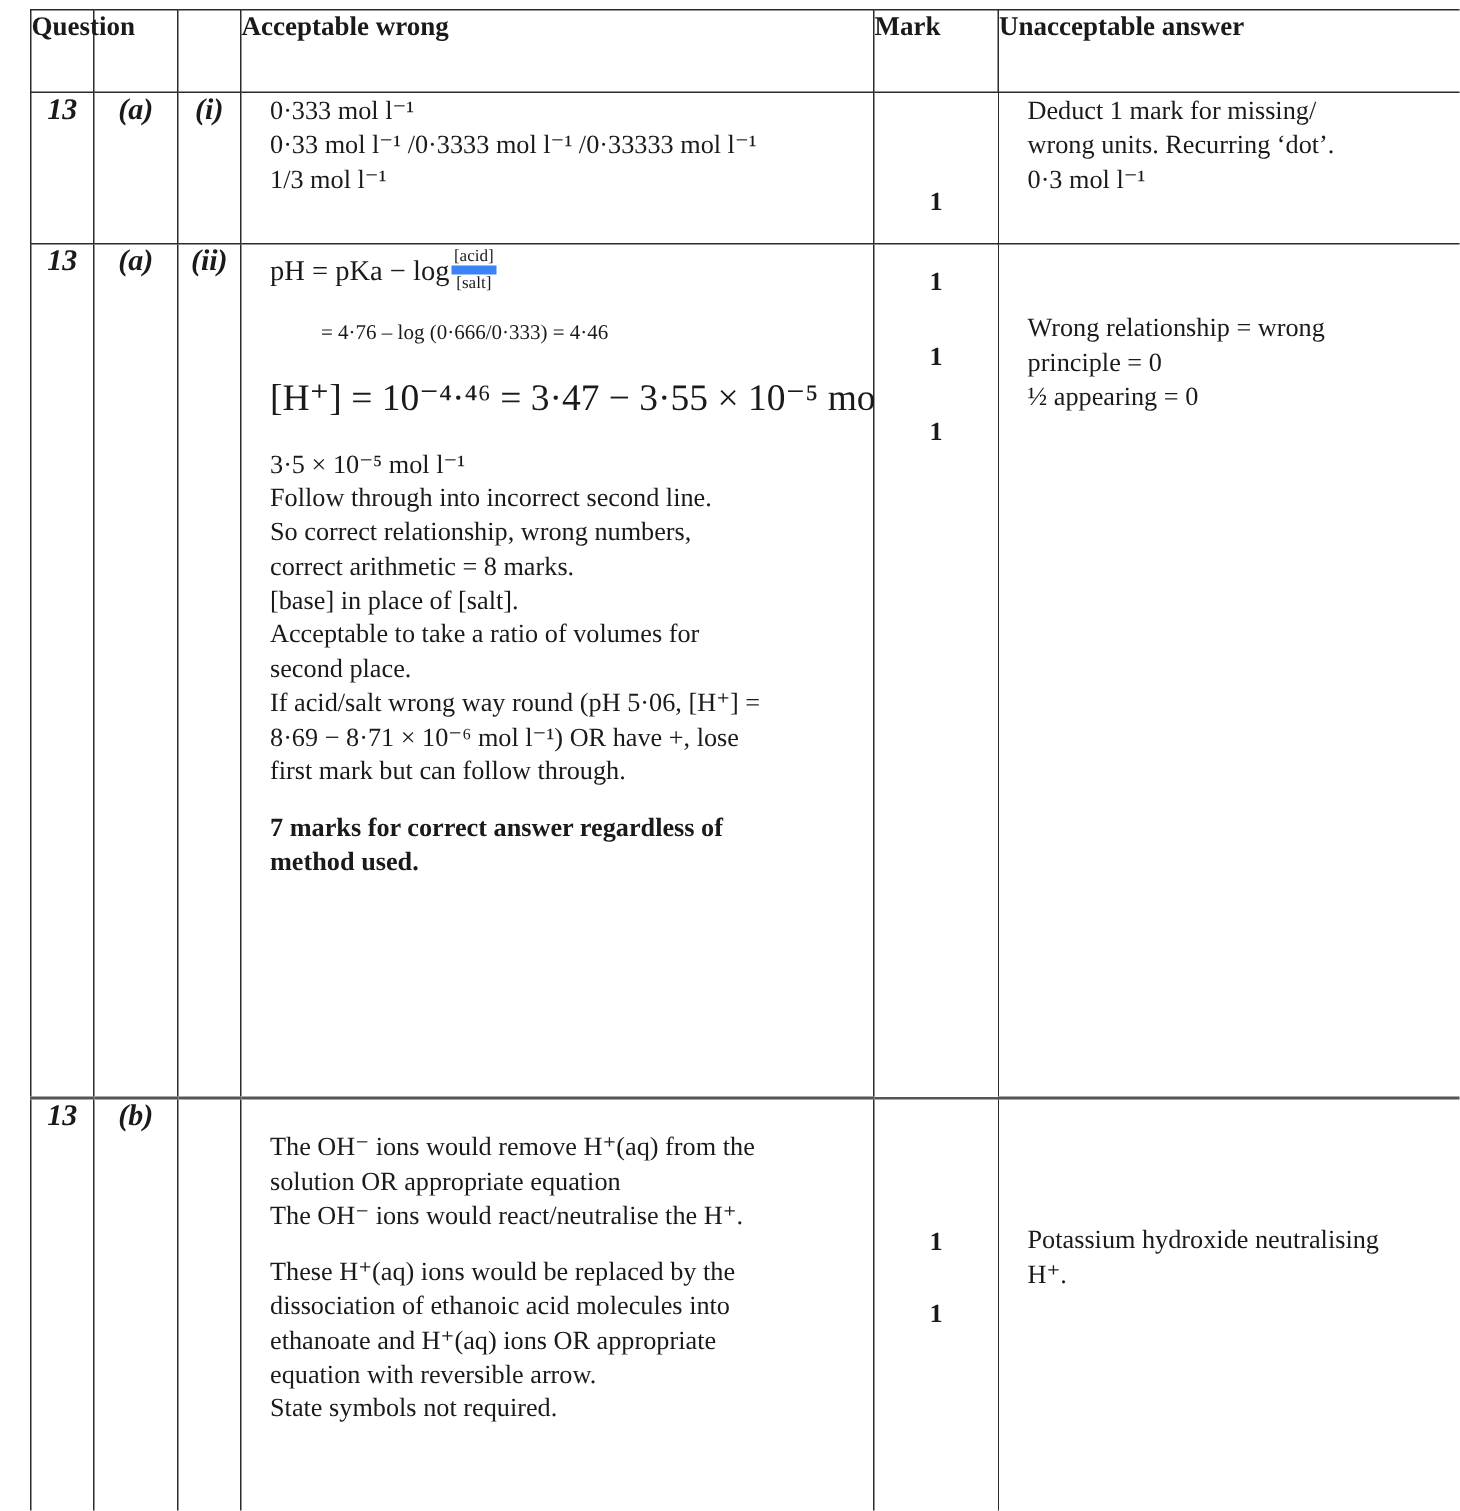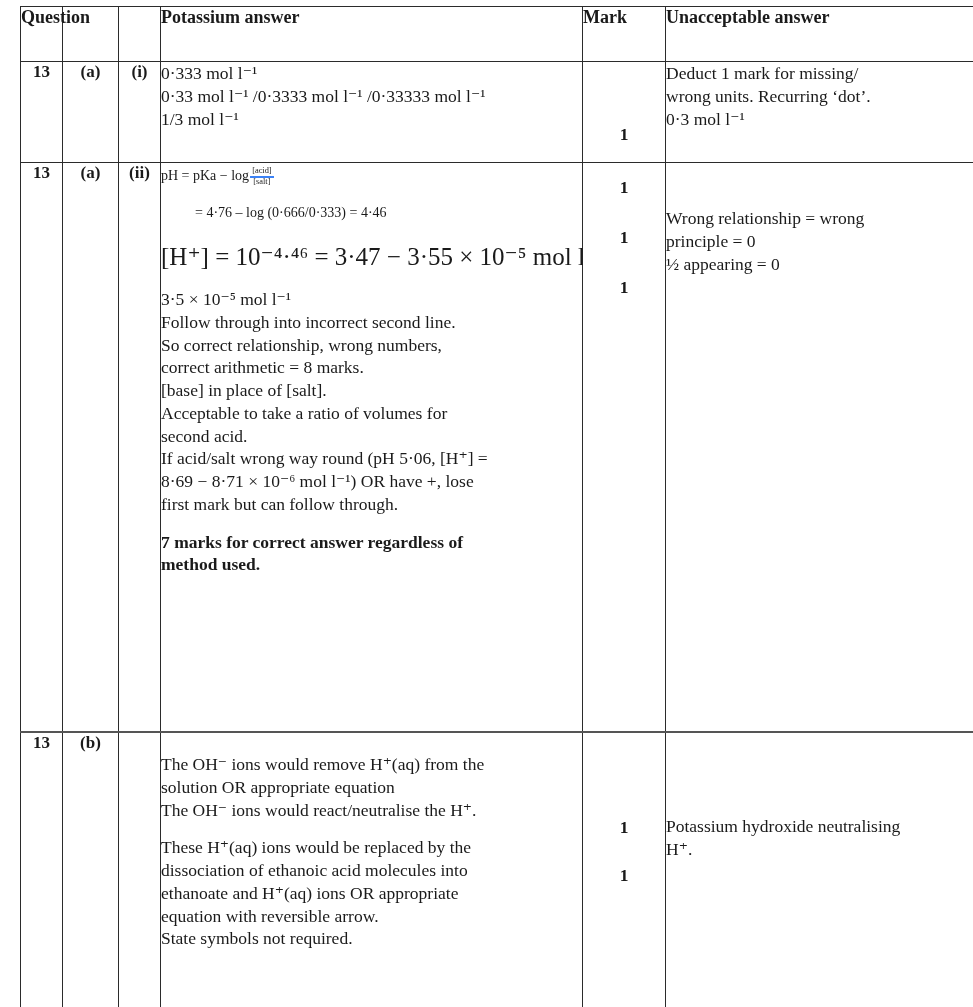--- a/index.html
+++ b/index.html
@@ -54,50 +54,51 @@
     padding: 8px 0 0 9px;
     white-space: nowrap;
   }
   thead th.plain { padding-left: 0; }
 
   
   td.num, td.part, td.sub {
     font-weight: bold;
     text-align: center;
     padding-top: 19px;
-    font-size: 17px;
+    font-size: 20px;
+    font-style: italic;
   }
   td.answer {
     padding: 10px 6px 10px 9px;
     line-height: 1.30;
   }
   td.mark {
     text-align: center;
     font-weight: bold;
     position: relative;
   }
   td.unacceptable {
     padding: 10px 6px 10px 9px;
     line-height: 1.30;
   }
 
-  .line { white-space: nowrap; }
+  .line { white-space: nowrap; margin-left: 19px; }
   .blank-line { height: 15px; }
   .bold { font-weight: bold; }
 
   
   .frac {
     display: inline-block;
     vertical-align: -0.48em;
     text-align: center;
     font-size: 0.60em;
     line-height: 1.06;
     margin-left: 1px;
   }
-  .frac .top { display: block; border-bottom: 2px solid #3b82f6; padding: 0 2px; }
+  .frac .top { display: block; border-bottom: 6px solid #3b82f6; padding: 0 2px; }
   .frac .bot { display: block; padding: 0 2px; }
 
   .eqrow { padding-left: 0; }
   .eqindent { padding-left: 34px; }
 
   
   .mark-abs {
     position: absolute;
     left: 0;
     right: 0;
@@ -124,21 +125,21 @@
       <col class="c-acc">
         <col class="c-mark">
         <col class="c-un">
     </colgroup>
 
     <thead>
       <tr>
         <th>Question</th>
         <th class="plain"></th>
         <th class="plain"></th>
-        <th>Potassium answer</th>
+        <th>Acceptable wrong</th>
         <th>Mark</th>
         <th>Unacceptable answer</th>
       </tr>
     </thead>
 
     <tbody>
 
       <tr class="row-i">
         <td class="num">13</td>
         <td class="part">(a)</td>
@@ -157,37 +158,37 @@
           <div class="line">0·3 mol l⁻¹</div>
         </td>
       </tr>
 
       <tr class="row-ii">
         <td class="num">13</td>
         <td class="part">(a)</td>
         <td class="sub">(ii)</td>
 
         <td class="answer">
-          <div class="line eqrow" style="font-size:14px; line-height:1.6; padding-top:2px;">
+          <div class="line eqrow" style="font-size:19px; line-height:1.6; padding-top:2px;">
             <span>pH = pKa  − log</span><span class="frac"><span class="top">[acid]</span><span class="bot">[salt]</span></span>
           </div>
 
           <div class="line eqindent" style="font-size:14px; padding-top:17px;">= 4·76 – log (0·666/0·333)  = 4·46</div>
 
           <div class="line" style="font-size:25px; padding-top:18px;">[H⁺] = 10⁻⁴·⁴⁶ = 3·47 − 3·55 × 10⁻⁵ mol l⁻¹</div>
 
           <div class="blank-line"></div>
 
           <div class="line">3·5 × 10⁻⁵ mol l⁻¹</div>
           <div class="line">Follow through into incorrect second line.</div>
           <div class="line">So correct relationship, wrong numbers,</div>
           <div class="line">correct arithmetic = 8 marks.</div>
           <div class="line">[base] in place of [salt].</div>
           <div class="line">Acceptable to take a ratio of volumes for</div>
-          <div class="line">second acid.</div>
+          <div class="line">second place.</div>
           <div class="line">If acid/salt wrong way round (pH 5·06, [H⁺] =</div>
           <div class="line">8·69 − 8·71 × 10⁻⁶ mol l⁻¹) OR have +, lose</div>
           <div class="line">first mark but can follow through.</div>
 
           <div class="blank-line"></div>
 
           <div class="line bold">7 marks for correct answer regardless of</div>
           <div class="line bold">method used.</div>
         </td>
 

